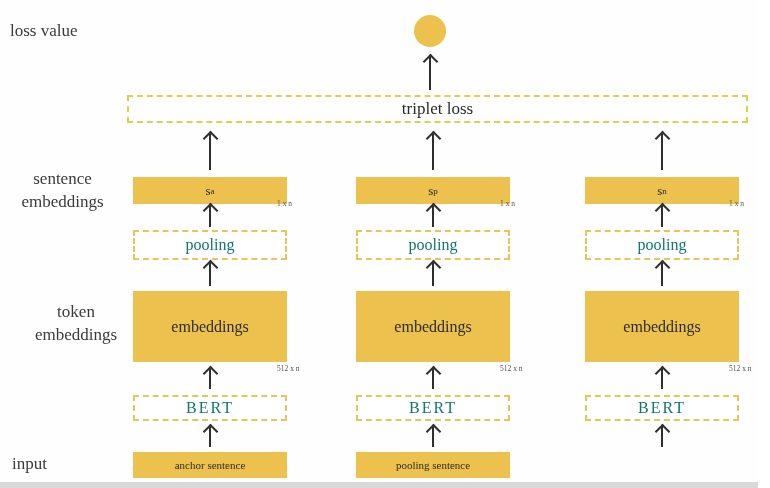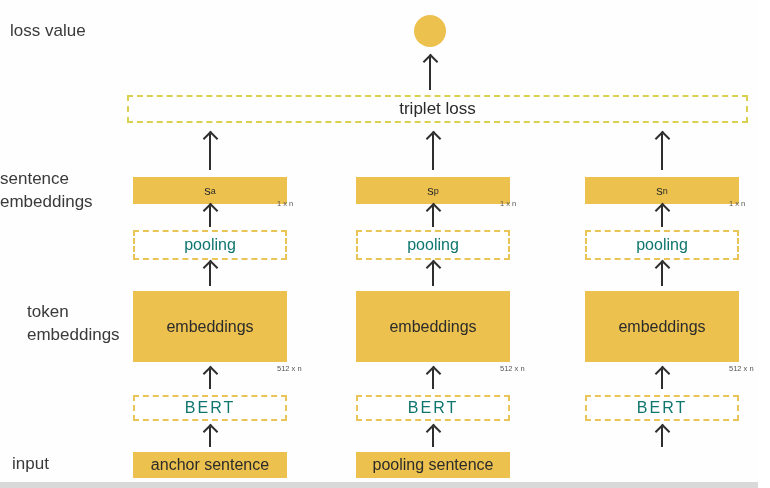--- a/index.html
+++ b/index.html
@@ -7,45 +7,45 @@
     --dash-green:#d9d14f;
     --dash-gold:#e9c558;
     --ink:#2e2e2e;
     --label-ink:#3a3a3a;
     --bg:#fefefe;
   }
   *{margin:0;padding:0;box-sizing:border-box;}
   html,body{background:#fff;}
   .stage{
     position:relative;width:758px;height:488px;background:var(--bg);
-    font-family:Liberation Sans, sans-serif;color:var(--label-ink);overflow:hidden;
+    font-family:Liberation Serif, serif;color:var(--label-ink);overflow:hidden;
   }
   .side-label{position:absolute;font-size:17px;color:var(--label-ink);}
-  .side-label.two-line{width:125px;line-height:23px;}
+  .side-label.two-line{width:125px;text-align:center;line-height:23px;}
   .loss-circle{position:absolute;left:414px;top:15px;width:32px;height:32px;border-radius:50%;background:var(--gold);}
   .arrow{position:absolute;width:2px;background:var(--ink);}
   .arrow::before{
     content:"";position:absolute;left:-4px;top:-1px;width:9px;height:9px;
     border-left:2px solid var(--ink);border-top:2px solid var(--ink);
     transform:rotate(45deg);
   }
   .box{position:absolute;display:flex;align-items:center;justify-content:center;text-align:left;}
   .gold-box{background:var(--gold);color:#2b2b2b;}
   .dashed-box{background:#fff;}
   .triplet-box{
     left:127px;top:95px;width:621px;height:28px;
     border:2px dashed var(--dash-green);font-size:17px;color:#2b2b2b;
   }
   .col{position:absolute;top:0;width:154px;height:488px;}
   .s-box{left:0;top:177px;width:154px;height:27px;font-size:13px;}
   .s-box sub{font-size:9px;}
   .pooling-box{left:0;top:230px;width:154px;height:30px;border:2px dashed var(--dash-gold);font-size:16px;color:#0f766e;}
   .emb-box{left:0;top:291px;width:154px;height:71px;font-size:16px;}
   .bert-box{left:0;top:395px;width:154px;height:26px;border:2px dashed var(--dash-gold);font-size:16px;letter-spacing:2px;color:#0f766e;}
-  .input-box{left:0;top:452px;width:154px;height:26px;font-size:16px;}
+  .input-box{left:0;top:452px;width:154px;height:26px;font-size:11px;}
   .dim-label{position:absolute;font-size:7.5px;color:#555;white-space:nowrap;}
   .s-dim{left:144px;top:199px;}
   .emb-dim{left:144px;top:364px;}
   .col-arrow{left:76px;}
   .bottom-strip{position:absolute;left:0;top:482px;width:770px;height:6px;background:#d9d9d9;}
 </style>
 </head>
 <body>
 
 <div class="stage">

